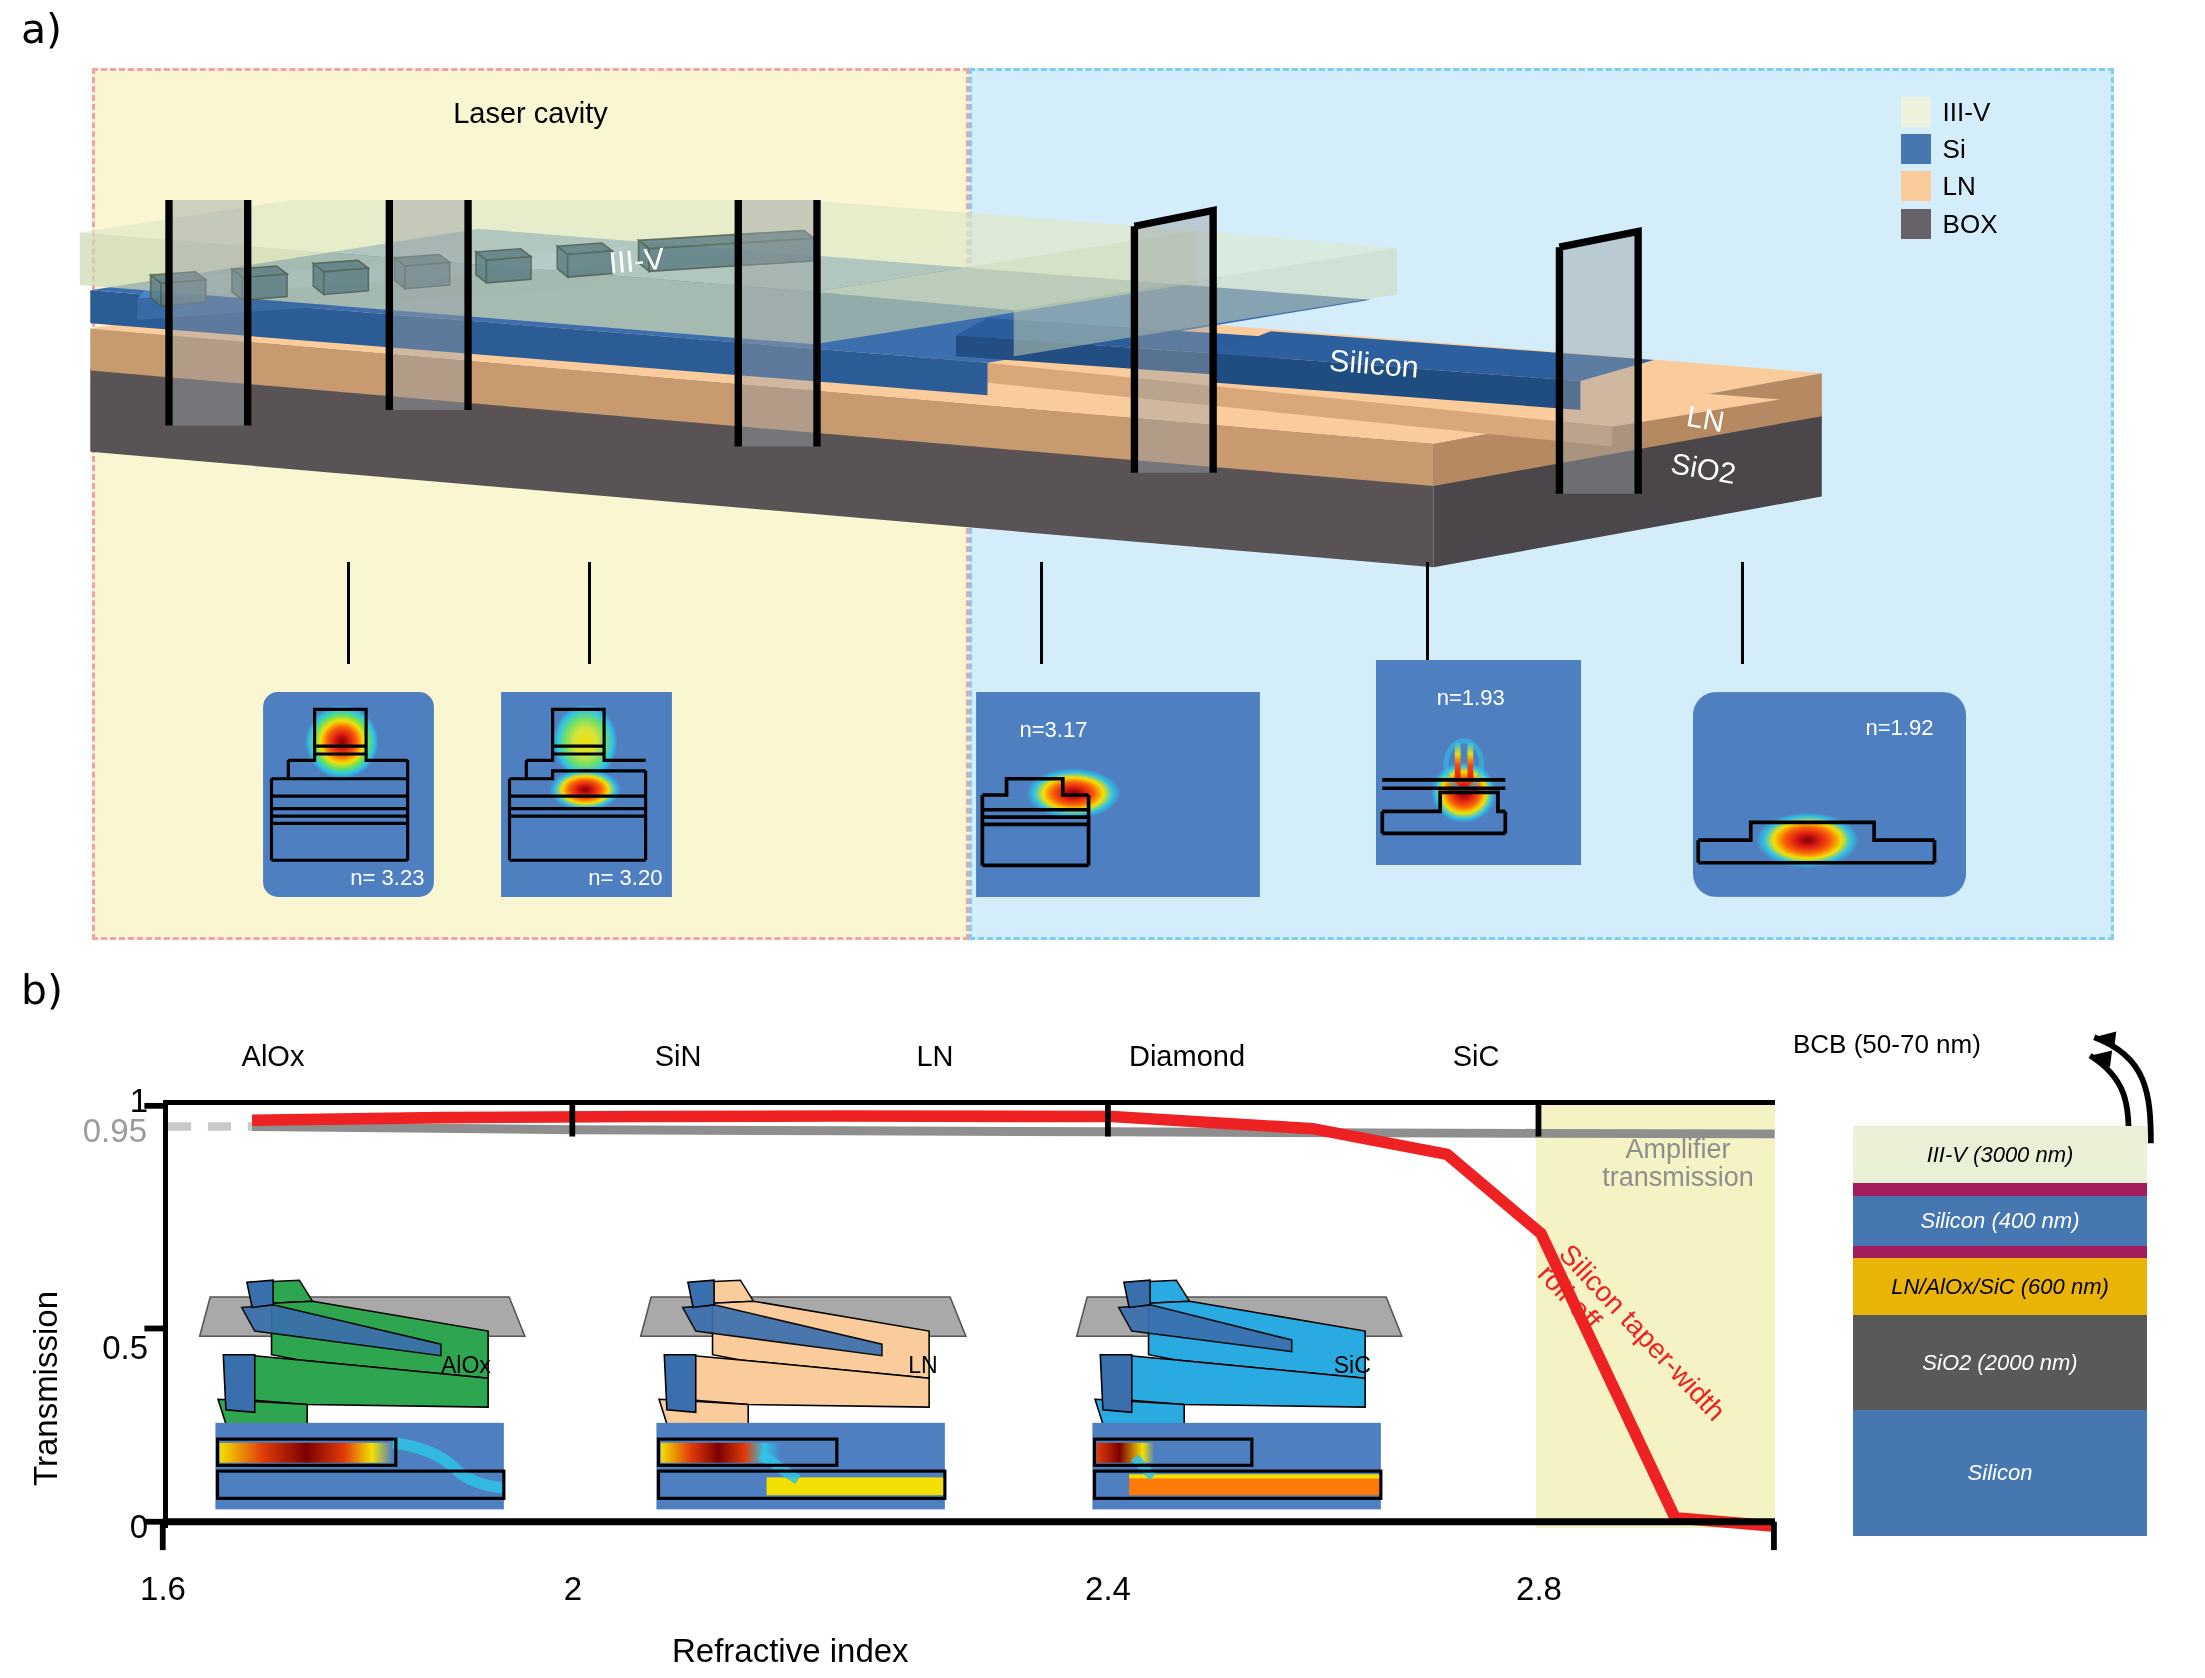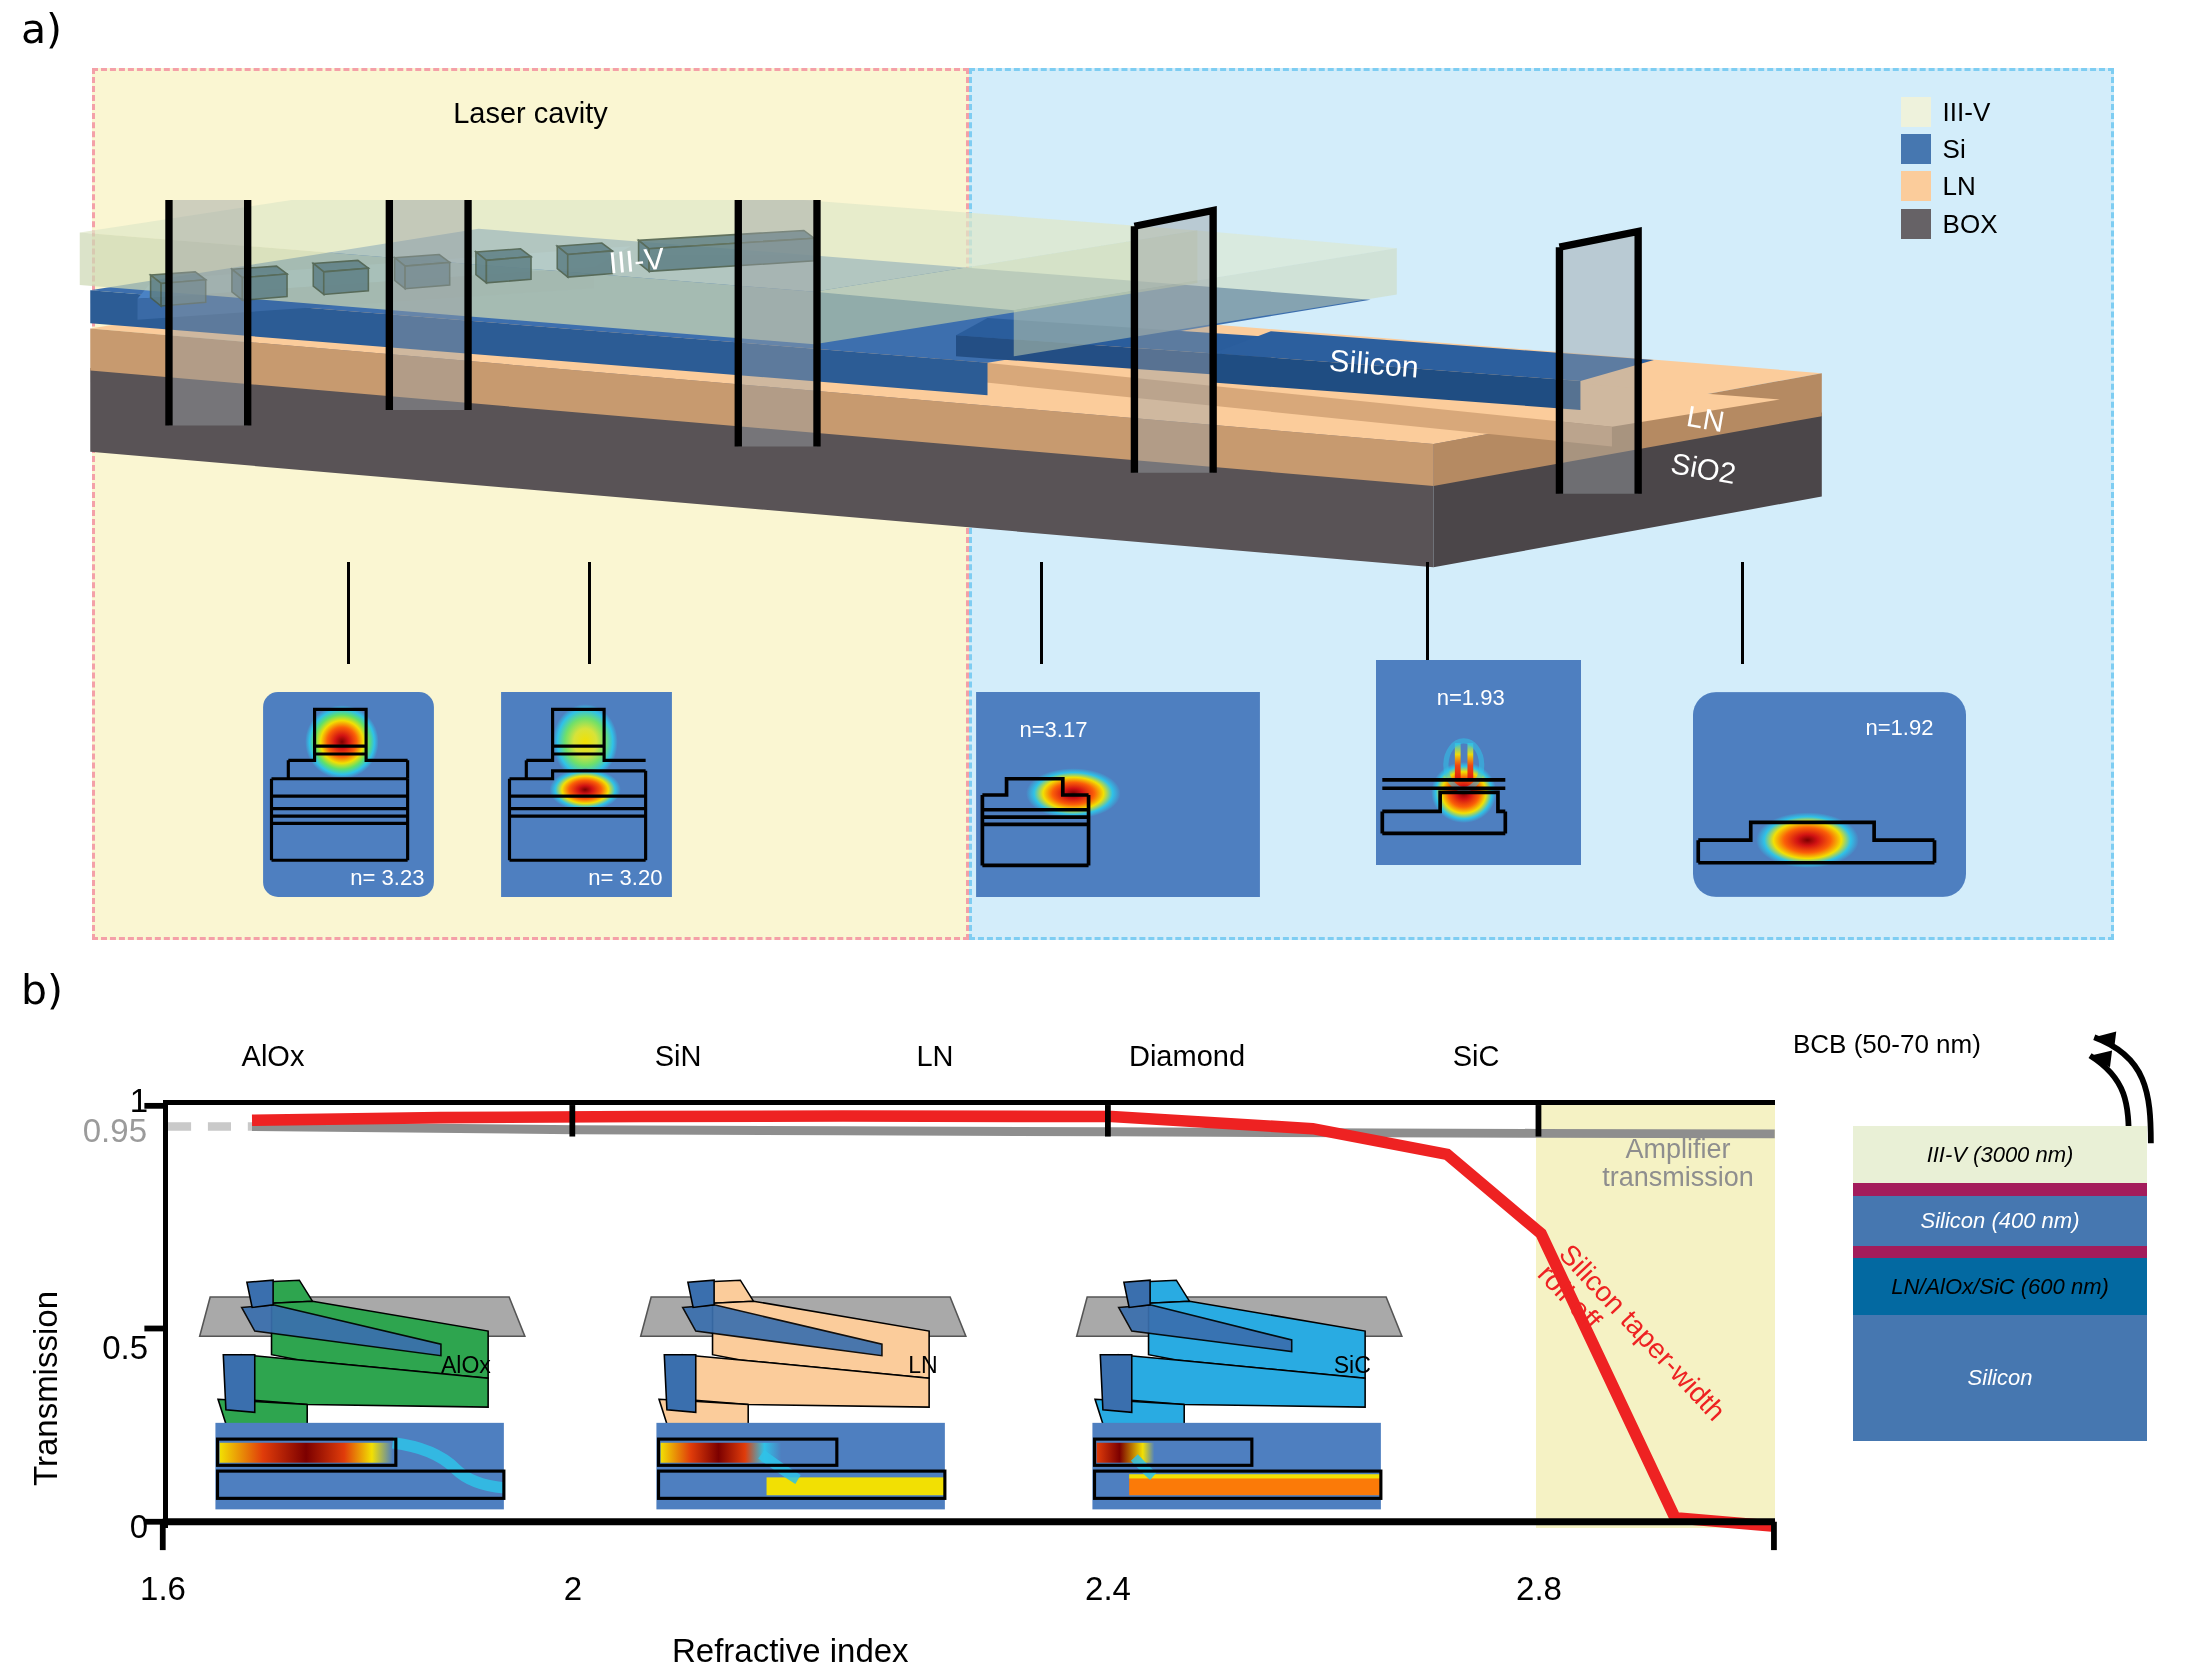--- a/index.html
+++ b/index.html
@@ -530,22 +530,25 @@
       </div>
       <div class="stk" style="background:#a31c5b;height:12.6px;">
         <span></span>
       </div>
       <div class="stk" style="background:#4677b0;height:50px;">
         <span style="color:#fff;">Silicon (400 nm)</span>
       </div>
       <div class="stk" style="background:#a31c5b;height:12.6px;">
         <span></span>
       </div>
-      <div class="stk" style="background:#0369a1;height:57px;">
+      <div class="stk" style="background:#eab308;height:57px;">
         <span>LN/AlOx/SiC (600 nm)</span>
+      </div>
+      <div class="stk" style="background:#595959;height:95px;">
+        <span style="color:#fff;">SiO2 (2000 nm)</span>
       </div>
       <div class="stk" style="background:#4677b0;height:126px;">
         <span style="color:#fff;">Silicon</span>
       </div>
     </div>
   </div>
 </div>
 
 
 </body></html>

